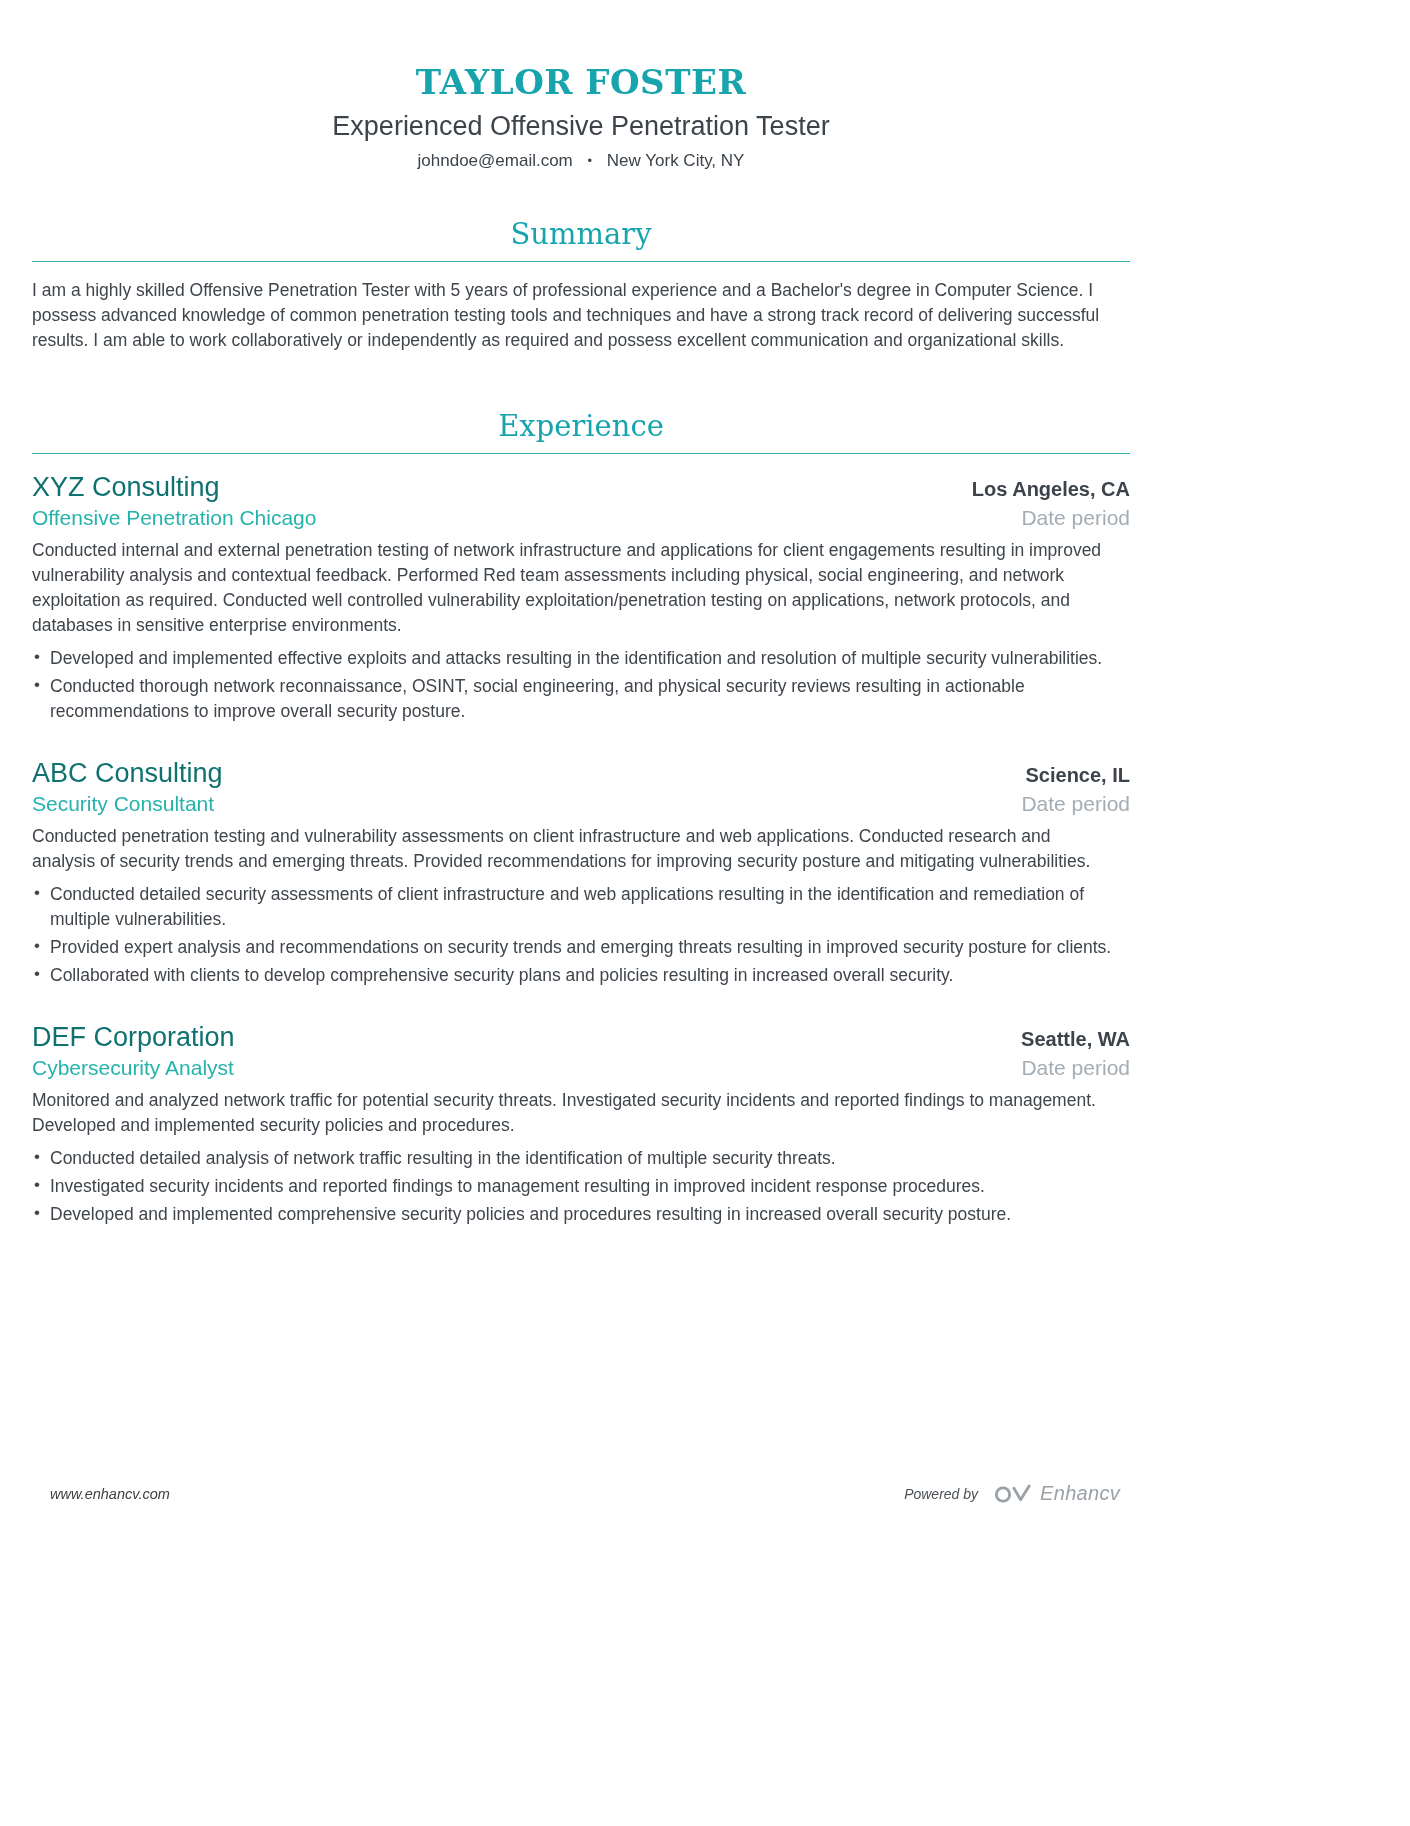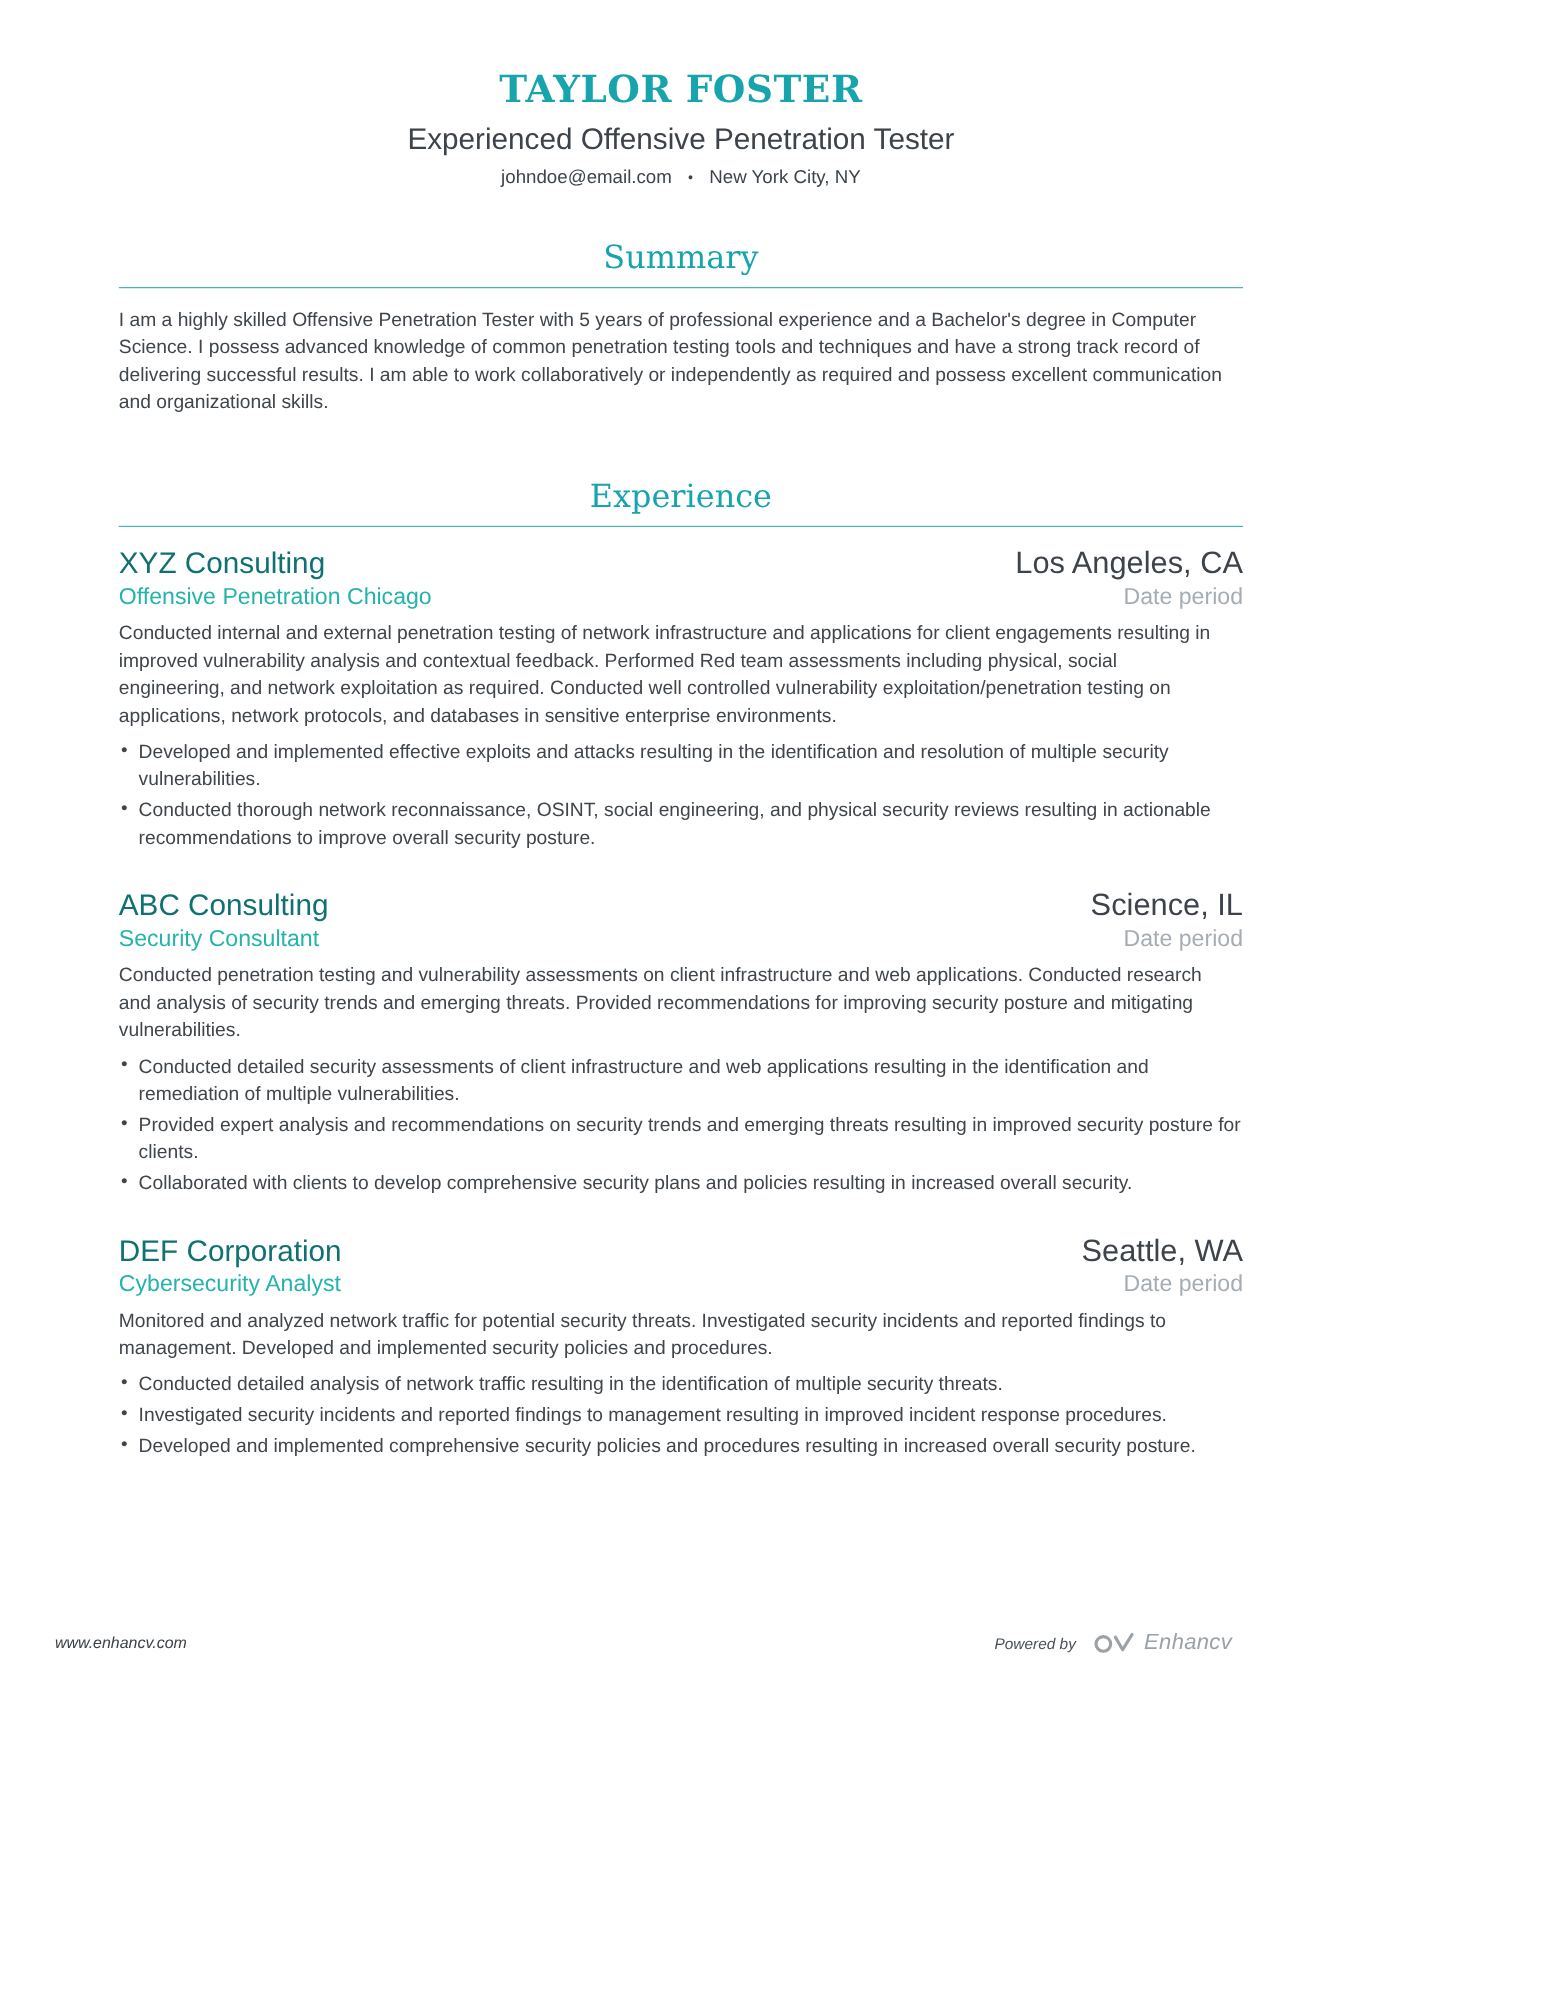--- a/index.html
+++ b/index.html
@@ -16,21 +16,21 @@
     color: #3f454b;
     -webkit-font-smoothing: antialiased;
   }
   .page {
     position: absolute;
     left: 0;
     top: 0;
     width: 1210px;
     height: 1566px;
     background: #ffffff;
-    padding: 62px 80px 0 108px;
+    padding: 62px 80px 0 32px;
   }
 
   
   .resume-header { text-align: center; }
   .person-name {
     margin: 0 0 8px 0;
     font-family: "DejaVu Serif", "Liberation Serif", serif;
     font-weight: 700;
     font-size: 34px;
     letter-spacing: 0.5px;
@@ -87,22 +87,23 @@
     align-items: baseline;
   }
   .company-name {
     margin: 0;
     font-weight: 400;
     font-size: 27px;
     line-height: 34px;
     color: #0f7170;
   }
   .job-location {
-    font-size: 28px;
-    color: #3c434a;
+    font-size: 20px;
+    color: #3c434a;
+    font-weight: bold;
   }
   .job-title {
     font-size: 21px;
     line-height: 28px;
     color: #25b3ab;
   }
   .date-period {
     font-size: 21px;
     color: #a5adb4;
   }

